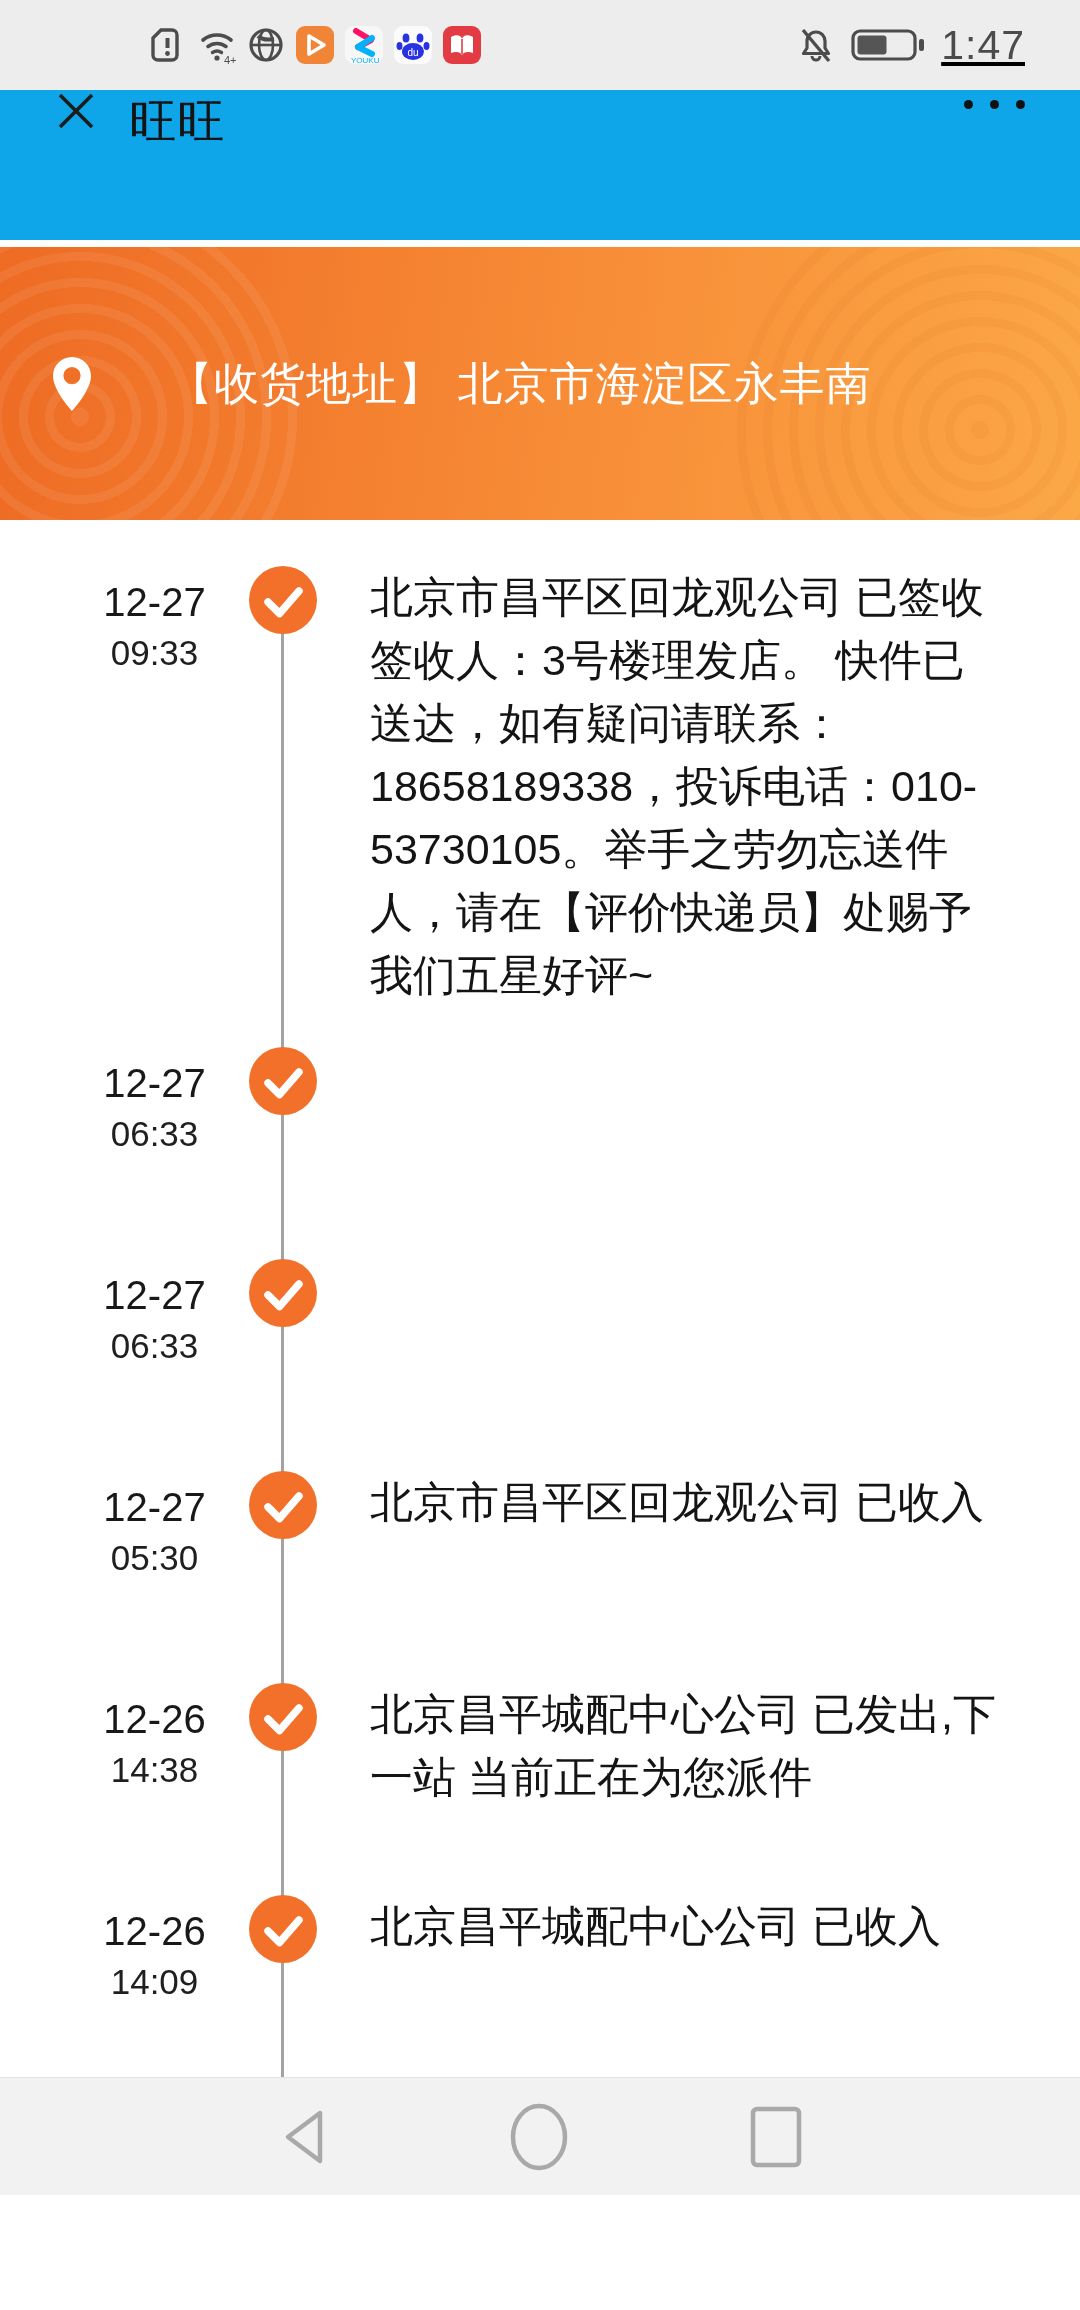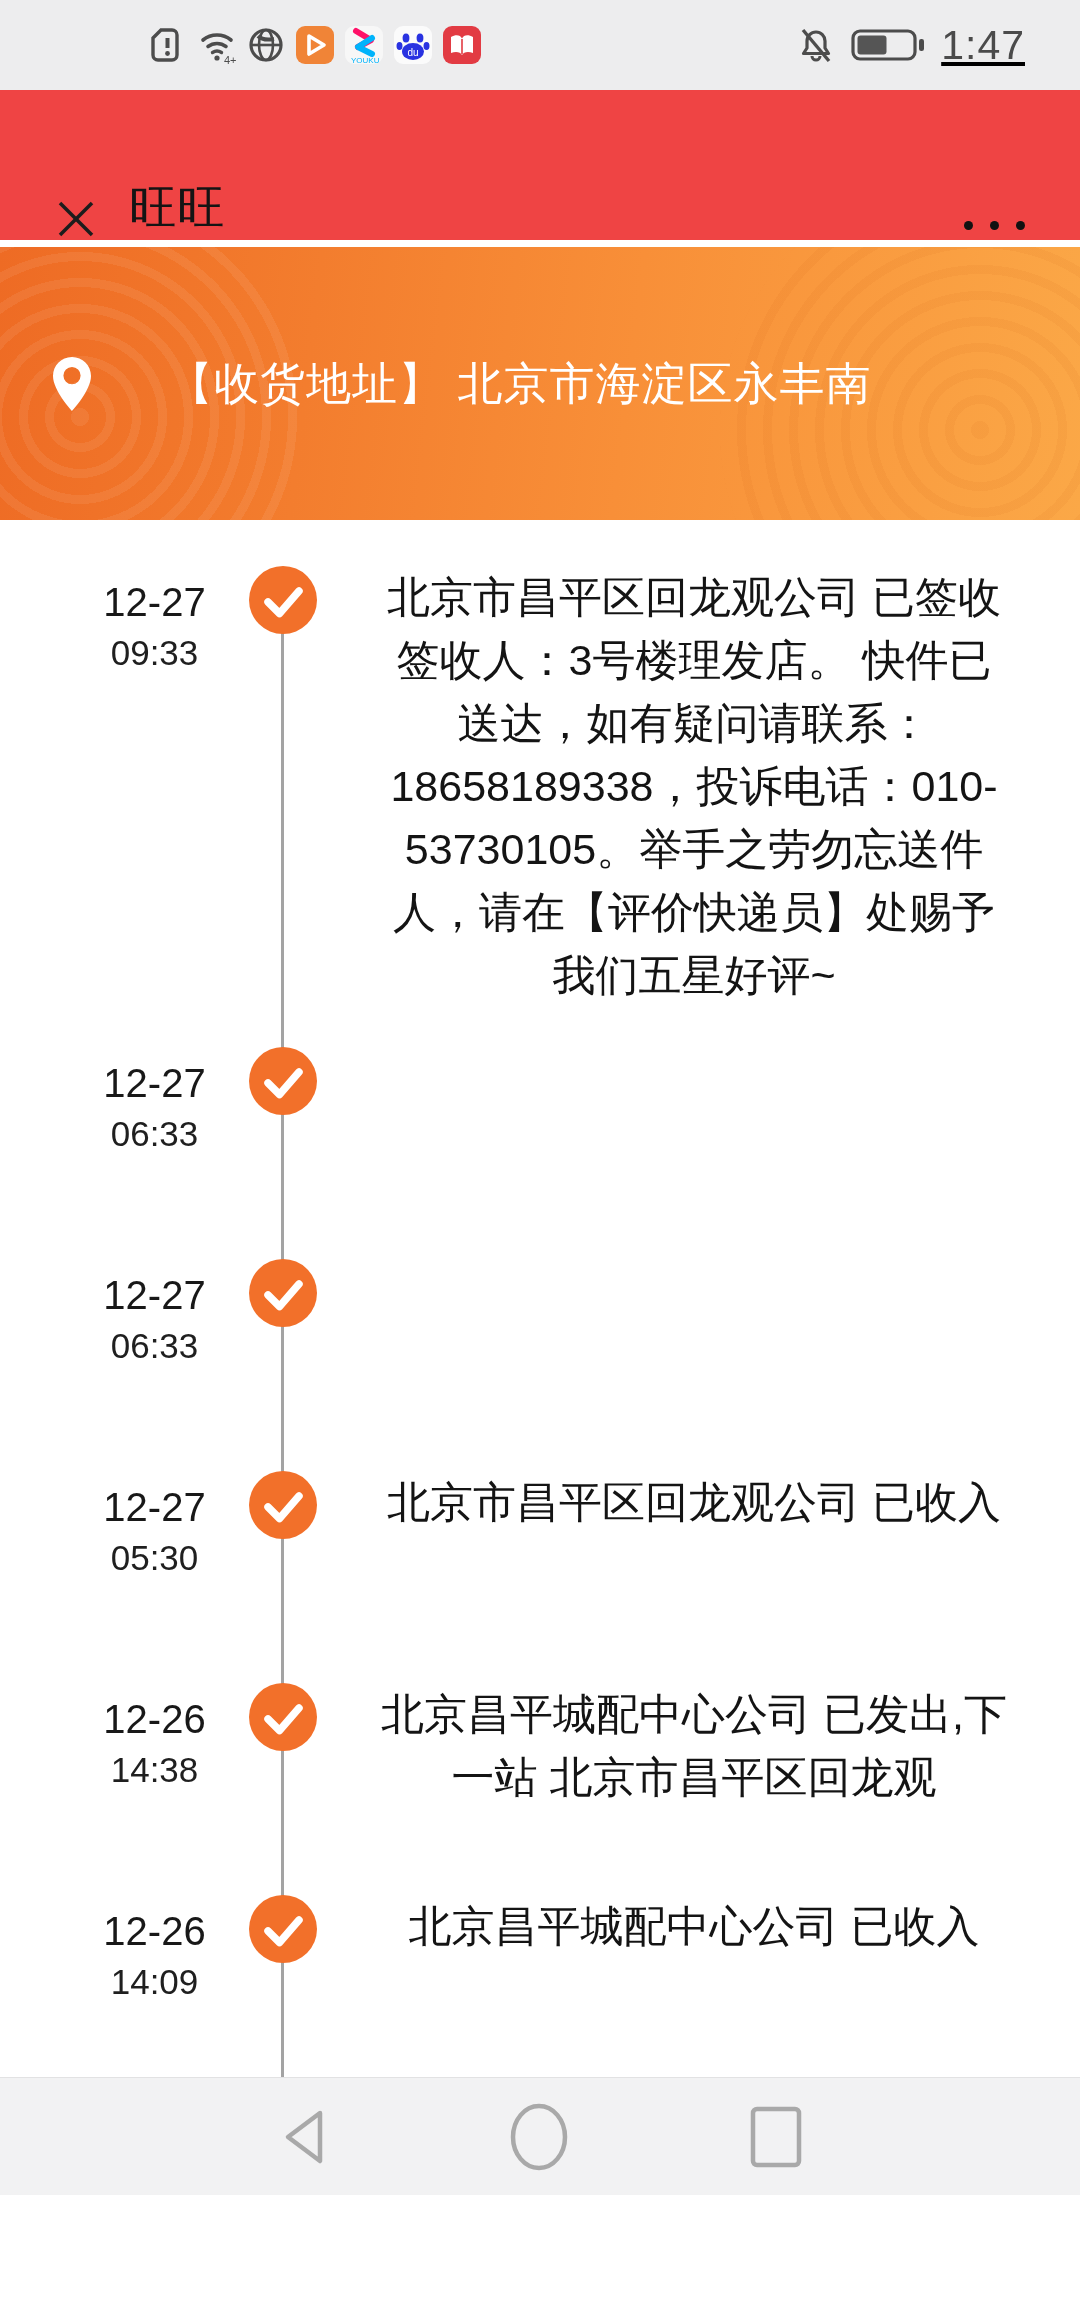--- a/index.html
+++ b/index.html
@@ -12,21 +12,21 @@
   .statusbar{
     height:90px;background:#ededee;display:flex;align-items:center;
     padding:0 55px 0 148px;box-sizing:border-box;
   }
   .sb-left{display:flex;align-items:center;gap:9px;}
   .sb-right{margin-left:auto;display:flex;align-items:center;gap:14px;text-decoration:underline;}
   .sb-ic{width:40px;height:40px;flex:none;}
   .sb-time{font-size:41px;color:#4b4b4b;letter-spacing:1px;}
   
   .appheader{
-    height:150px;background:#ef4444;display:flex;align-items:flex-end;
+    height:150px;background:#0ea5e9;display:flex;align-items:flex-start;
     padding:0 55px;box-sizing:border-box;
   }
   .close-x{width:42px;height:42px;cursor:pointer;}
   .app-title{margin-left:32px;font-size:48px;color:#141414;}
   .menu-dots{margin-left:auto;display:flex;gap:17px;cursor:pointer;padding:10px 0;}
   .menu-dots i{width:9px;height:9px;border-radius:50%;background:#111;}
   
   .navbar{
     height:115px;background:#f5f5f6;position:relative;
     display:flex;align-items:center;justify-content:center;
@@ -70,21 +70,21 @@
     position:absolute;top:0;left:0;width:68px;height:68px;border-radius:50%;
     background:#f2702a;z-index:2;display:flex;align-items:center;justify-content:center;
   }
   .tline{
     position:absolute;top:34px;bottom:-41px;left:32px;width:3px;
     background:#a3a3a3;z-index:1;
   }
   .event:last-child .tline{bottom:-320px;}
   .ev-text{
     flex:1;padding:0 62px 0 53px;box-sizing:content-box;
-    font-size:43px;line-height:63px;color:#141414;white-space:pre-line;text-align:center;
+    font-size:43px;line-height:63px;color:#141414;white-space:pre-line;
   }
   
   .bottombar{
     height:118px;background:#f2f2f3;border-top:1px solid #e2e2e3;box-sizing:border-box;
     display:flex;align-items:center;justify-content:center;gap:178px;
   }
   .bn-btn{cursor:pointer;display:flex;align-items:center;justify-content:center;}
 </style>
 </head>
 <body>
@@ -252,21 +252,21 @@
       </div>
       <div class="ev-marker">
         <span class="tline"></span>
         <span class="dot">
           <svg width="68" height="68" viewBox="0 0 68 68">
               <polyline points="19,36 30.5,47.5 50,25" fill="none" stroke="#ffffff" stroke-width="7.5" stroke-linecap="round" stroke-linejoin="round"></polyline>
             </svg>
         </span>
       </div>
       <div class="ev-text">北京昌平城配中心公司 已发出,下
-一站 北京市昌平区回龙观</div>
+一站 当前正在为您派件</div>
     </div>
 
     <div class="event">
       <div class="ev-date">
         <div class="d">12-26</div>
         <div class="t">14:09</div>
       </div>
       <div class="ev-marker">
         <span class="tline"></span>
         <span class="dot">

